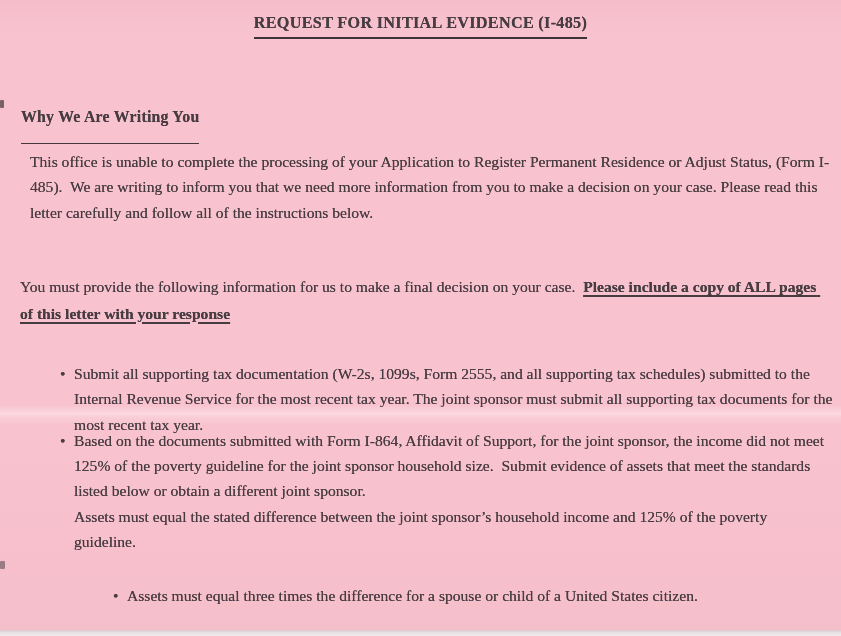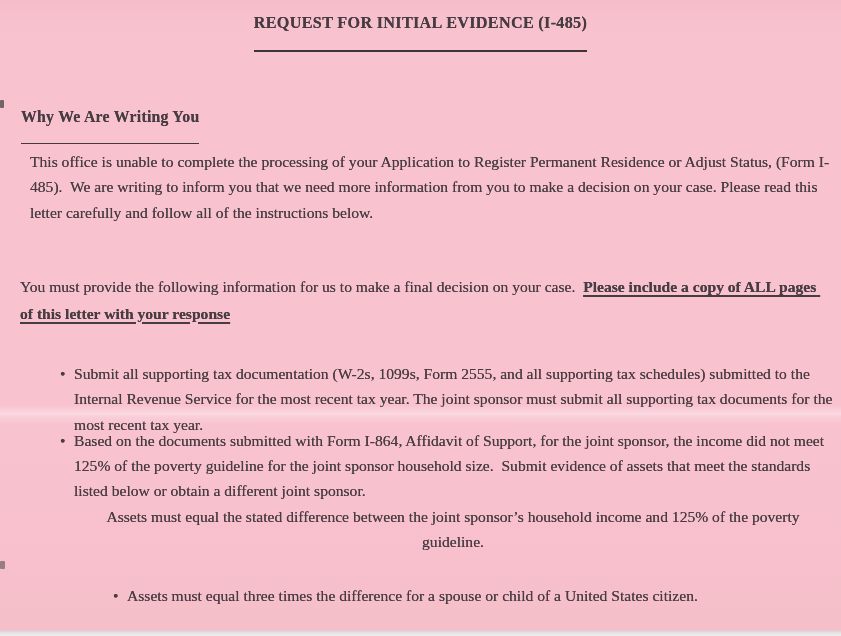--- a/index.html
+++ b/index.html
@@ -26,21 +26,21 @@
     width: 841px;
     text-align: center;
     white-space: normal;
   }
   .doc-title .u-wrap {
     display: inline-block;
     font-weight: bold;
     font-size: 16.2px;
     letter-spacing: 0.3px;
     border-bottom: 2px solid #3d3339;
-    padding-bottom: 14px;
+    padding-bottom: 1px;
   }
   .section-heading .u-wrap {
     display: inline-block;
     font-weight: bold;
     font-size: 15.8px;
     letter-spacing: 0.25px;
     border-bottom: 1.7px solid #43393f;
     padding-bottom: 14px;
   }
   .emph {
@@ -93,21 +93,21 @@
 
   <div class="txt" style="top:149px; left:30px; width:808px;">This office is unable to complete the processing of your Application to Register Permanent Residence or Adjust Status, (Form I-485).  We are writing to inform you that we need more information from you to make a decision on your case. Please read this letter carefully and follow all of the instructions below.</div>
 
 
   <div class="txt" style="top:274px; left:20px; width:806px; line-height:26.5px;"><span>You must provide the following information for us to make a final decision on your case.  </span><span class="emph">Please include a copy of ALL pages of this letter with your response</span></div>
 
   <div class="txt bullet-block" style="top:361px; left:60px; width:768px;"><span class="bullet-dot">•</span><span>Submit all supporting tax documentation (W-2s, 1099s, Form 2555, and all supporting tax schedules) submitted to the Internal Revenue Service for the most recent tax year. The joint sponsor must submit all supporting tax documents for the most recent tax year.</span></div>
 
   <div class="txt" style="top:428px; left:60px; width:772px; line-height:25.2px; white-space:normal;">
     <div class="bullet-block" style="white-space:pre-wrap;"><span class="bullet-dot">•</span><span>Based on the documents submitted with Form I-864, Affidavit of Support, for the joint sponsor, the income did not meet 125% of the poverty guideline for the joint sponsor household size.  Submit evidence of assets that meet the standards listed below or obtain a different joint sponsor.</span></div>
-    <div class="bullet-block" style="white-space:pre-wrap;text-align:center;">Assets must equal the stated difference between the joint sponsor’s household income and 125% of the poverty guideline.</div>
+    <div class="bullet-block" style="white-space:pre-wrap;">Assets must equal the stated difference between the joint sponsor’s household income and 125% of the poverty guideline.</div>
   </div>
 
   <div class="txt" style="top:584px; left:113px; width:700px; line-height:23.6px; white-space:normal;">
     <div class="bullet-block"><span class="bullet-dot">•</span><span>Assets must equal three times the difference for a spouse or child of a United States citizen.</span></div>
   </div>
 
   <div class="crease"></div>
   <div class="speck speck-a"></div>
   <div class="speck speck-b"></div>
   <div class="bottom-strip"></div>

